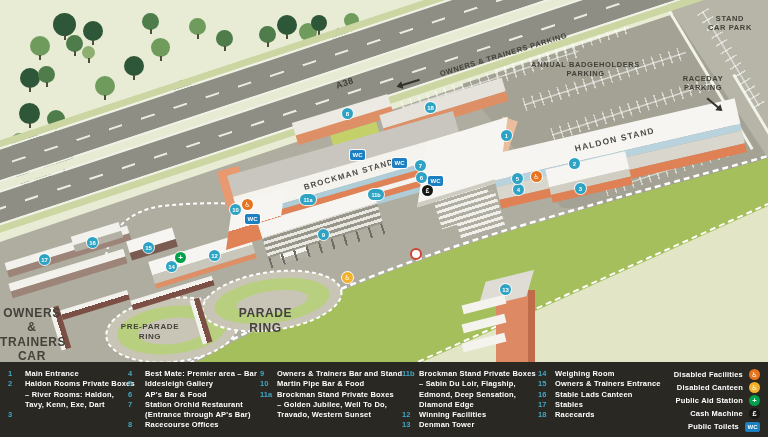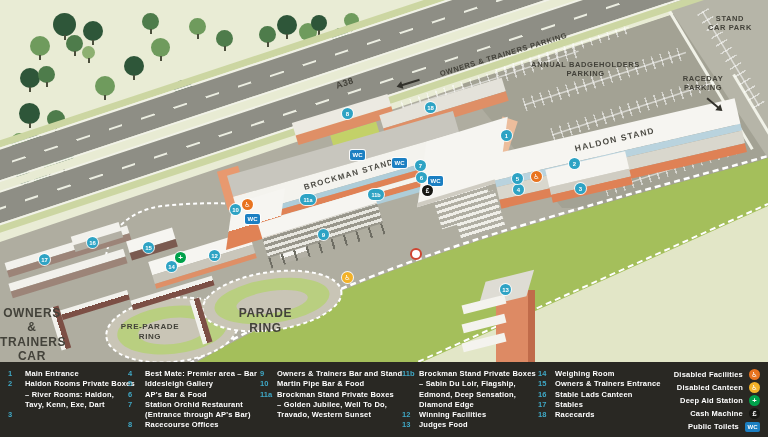--- a/index.html
+++ b/index.html
@@ -373,21 +373,21 @@
           </div>
           <div class="litem">
             <span class="lnum">12</span>
             <div class="ltext">
               <div>Winning Facilities</div>
             </div>
           </div>
           <div class="litem">
             <span class="lnum">13</span>
             <div class="ltext">
-              <div>Judges Food</div>
+              <div>Denman Tower</div>
             </div>
           </div>
         </div>
         <div class="lcol" style="left: 538px;">
           <div class="litem">
             <span class="lnum">14</span>
             <div class="ltext">
               <div>Weighing Room</div>
             </div>
           </div>
@@ -420,21 +420,21 @@
     <div id="facilities">
         <div class="fac-row">
           <span class="fac-label">Disabled Facilities</span>
           <span class="fac-ic" style="background: rgb(232, 115, 31); font-size: 7px; font-family: &quot;DejaVu Sans&quot;, sans-serif;">♿</span>
         </div>
         <div class="fac-row">
           <span class="fac-label">Disabled Canteen</span>
           <span class="fac-ic" style="background: rgb(243, 178, 41); font-size: 7px; font-family: &quot;DejaVu Sans&quot;, sans-serif;">♿</span>
         </div>
         <div class="fac-row">
-          <span class="fac-label">Deep Aid Station</span>
+          <span class="fac-label">Public Aid Station</span>
           <span class="fac-ic" style="background: rgb(0, 161, 75); font-size: 7.5px;">+</span>
         </div>
         <div class="fac-row">
           <span class="fac-label">Cash Machine</span>
           <span class="fac-ic" style="background: rgb(23, 23, 19); font-size: 7.5px;">£</span>
         </div>
         <div class="fac-row">
           <span class="fac-label">Public Toilets</span>
           <span class="fac-ic rect" style="background: rgb(27, 127, 194); font-size: 6px;">WC</span>
         </div>

